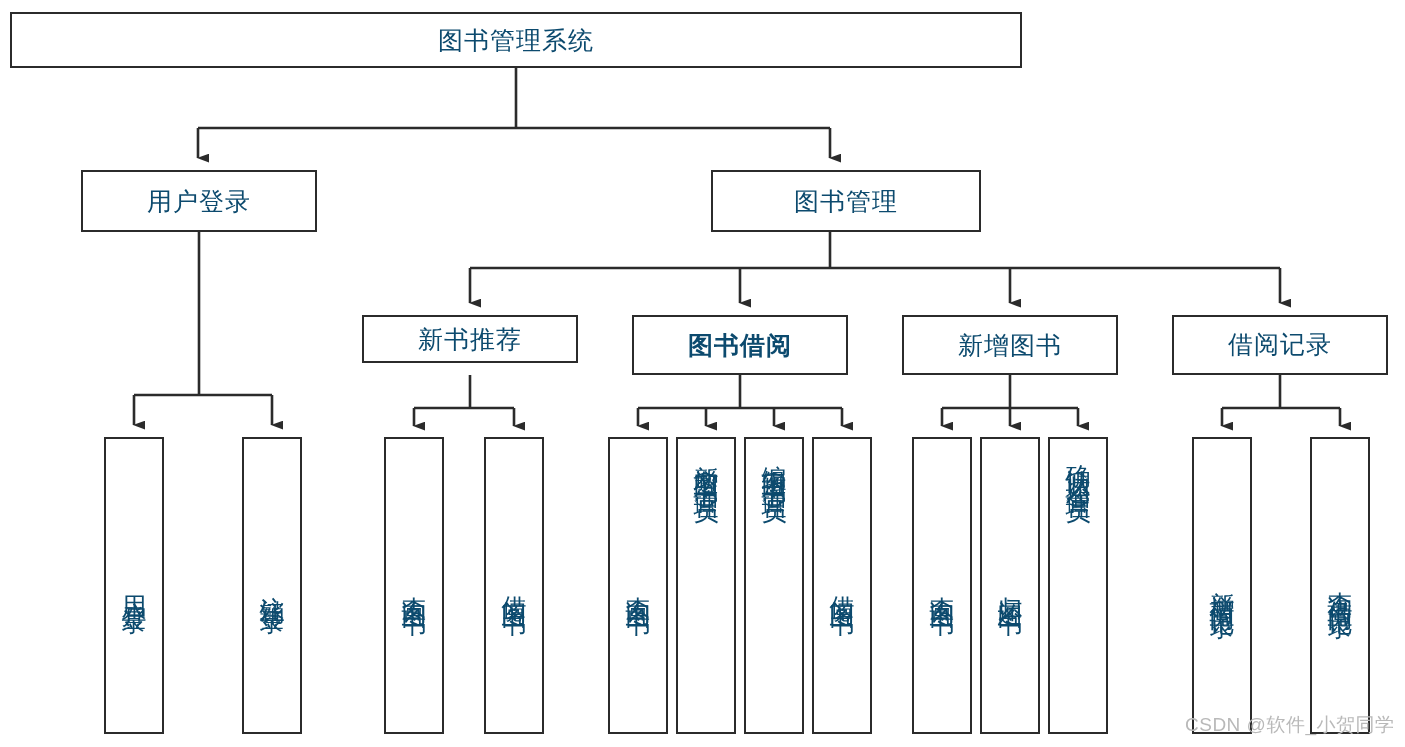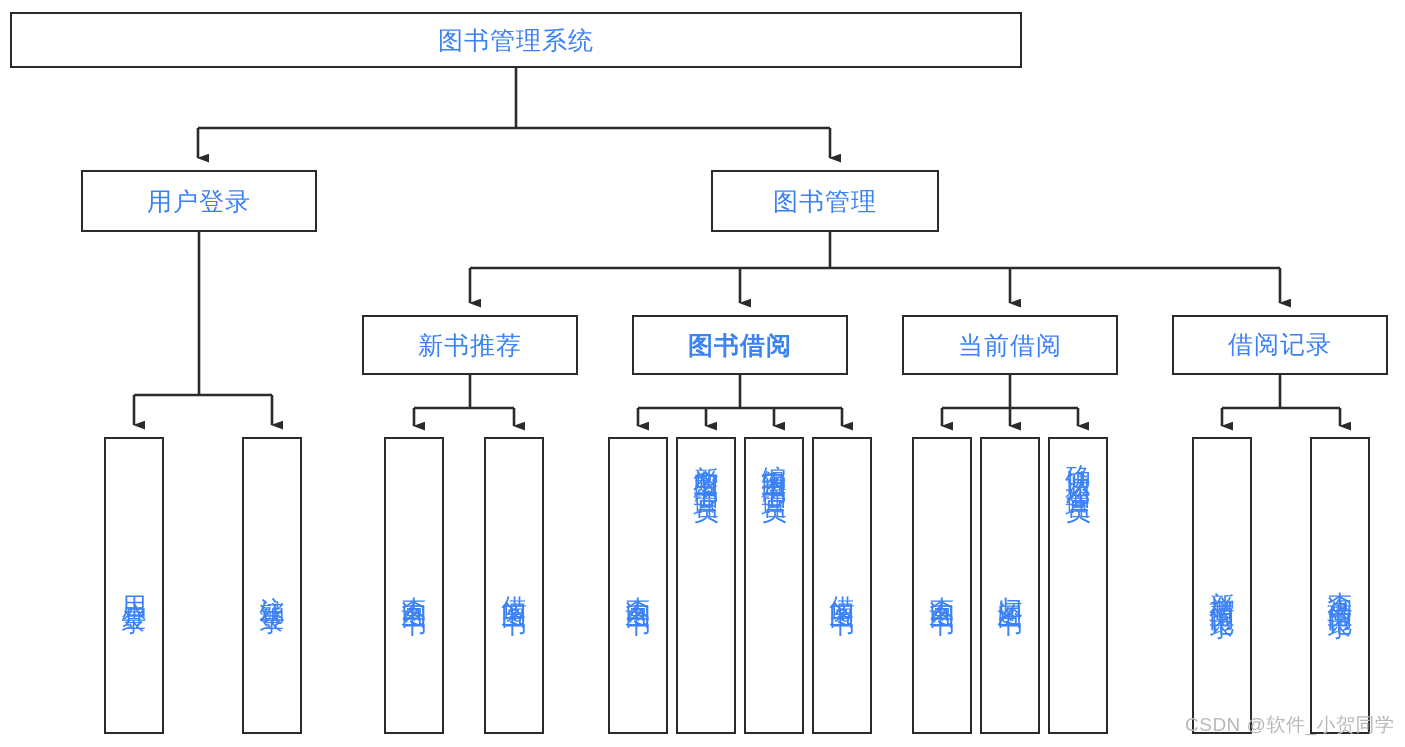--- a/index.html
+++ b/index.html
@@ -27,21 +27,21 @@
     pointer-events: none;
   }
   .node {
     position: absolute;
     box-sizing: border-box;
     background: #ffffff;
     border: 2px solid #2b2b2b;
     display: flex;
     align-items: center;
     justify-content: center;
-    color: #3b82f6;
+    color: #0c4a6e;
     z-index: 2;
   }
   .node .label {
     display: block;
     text-align: center;
     line-height: 1.15;
     white-space: nowrap;
   }
   .node.horizontal .label {
     font-size: 25px;
@@ -129,32 +129,32 @@
     </g>
   </svg>
 
   <div class="node horizontal" style="left:10px; top:12px; width:1012px; height:56px;">
     <span class="label">图书管理系统</span>
   </div>
 
   <div class="node horizontal" style="left:81px; top:170px; width:236px; height:62px;">
     <span class="label">用户登录</span>
   </div>
-  <div class="node horizontal" style="left:711px; top:170px; width:228px; height:62px;">
+  <div class="node horizontal" style="left:711px; top:170px; width:270px; height:62px;">
     <span class="label">图书管理</span>
   </div>
 
-  <div class="node horizontal" style="left:362px; top:315px; width:216px; height:60px;">
+  <div class="node horizontal" style="left:362px; top:315px; width:216px; height:48px;">
     <span class="label">新书推荐</span>
   </div>
   <div class="node horizontal" style="left:632px; top:315px; width:216px; height:60px;font-weight:bold;">
     <span class="label">图书借阅</span>
   </div>
   <div class="node horizontal" style="left:902px; top:315px; width:216px; height:60px;">
-    <span class="label">当前借阅</span>
+    <span class="label">新增图书</span>
   </div>
   <div class="node horizontal" style="left:1172px; top:315px; width:216px; height:60px;font-family:Liberation Serif, serif;">
     <span class="label">借阅记录</span>
   </div>
 
   <div class="node vertical centered" style="left:104px; top:437px; width:60px; height:297px;">
     <span class="label">用户登录</span>
   </div>
   <div class="node vertical centered" style="left:242px; top:437px; width:60px; height:297px;">
     <span class="label">注销登录</span>

